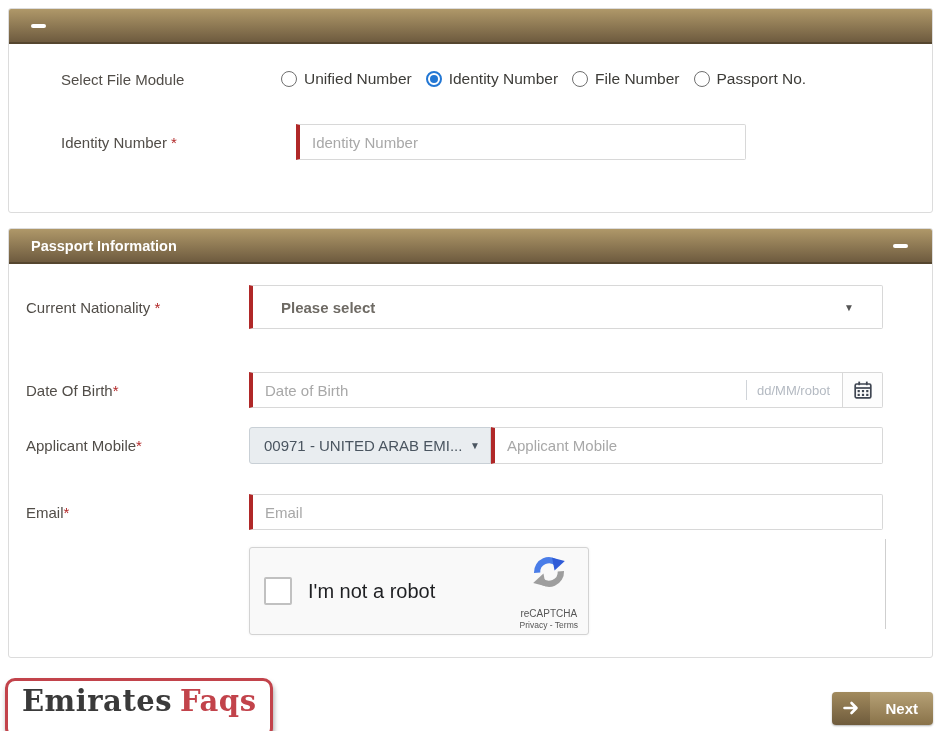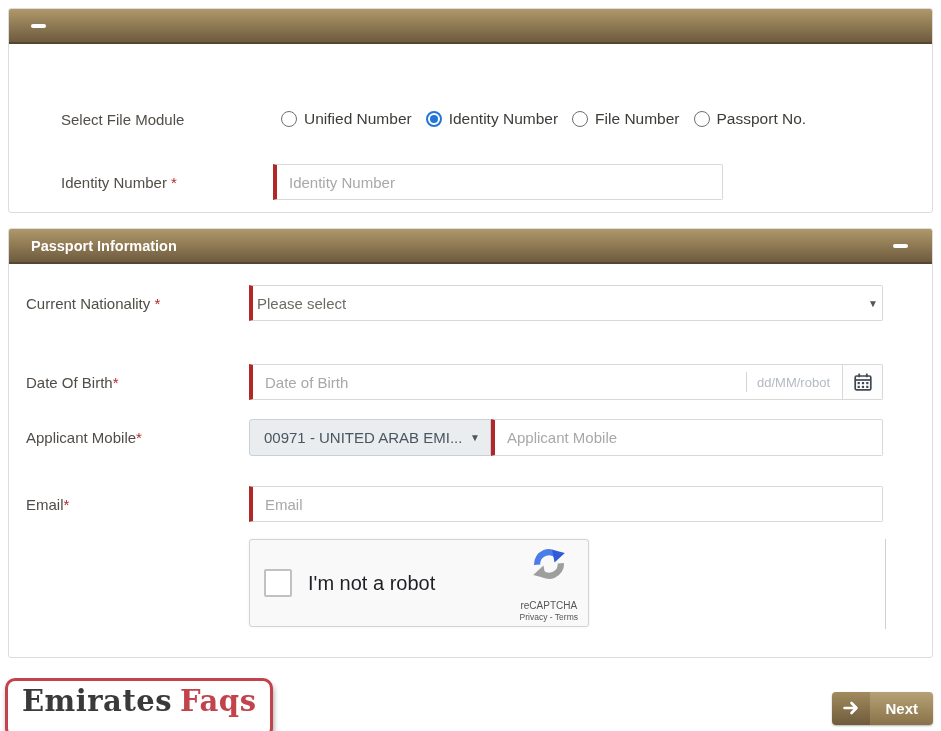--- a/index.html
+++ b/index.html
@@ -33,21 +33,21 @@
     justify-content: space-between;
     padding: 0 24px 0 22px;
     cursor: pointer;
   }
   .minus-bar {
     width: 15px; height: 4px;
     background: #fff;
     border-radius: 2px;
   }
   
-  .p1-body { padding: 40px 0 0 52px; margin-top: 24px; }
+  .p1-body { padding: 24px 0 0 52px; }
   .row { display: flex; align-items: center; }
   .p1-label-col { width: 212px; font-size: 15px; color: #514d48; }
   .radio-row { margin-top: 2px; }
   .radio-group { display: flex; align-items: center; padding-left: 8px; }
   .radio-item { display: flex; align-items: center; margin-right: 14px; cursor: pointer; }
   .radio-circle {
     width: 16px; height: 16px;
     border: 1.5px solid #6f6f6f;
     border-radius: 50%;
     background: #fff;
@@ -60,21 +60,21 @@
   .radio-circle.checked::after {
     content: "";
     position: absolute;
     left: 50%; top: 50%;
     width: 8px; height: 8px;
     margin: -4px 0 0 -4px;
     border-radius: 50%;
     background: #2277d4;
   }
   .radio-label { font-size: 15.5px; color: #3d3c38; }
-  .identity-row { margin-top: 36px; }
+  .identity-row { margin-top: 36px; gap: 23px; }
   .text-field {
     display: flex; align-items: center;
     height: 36px;
     background: #fff;
     border: 1px solid #d8d8d8;
     border-left: 4px solid #b02828;
     border-radius: 0 2px 2px 0;
   }
   .text-field input {
     border: none; outline: none;
@@ -88,28 +88,29 @@
   }
   .text-field input::placeholder { color: #a8a8a8; opacity: 1; }
   .identity-input { width: 450px; }
   .req { color: #b22828; }
   
   .p2-body { padding: 21px 49px 0 17px; }
   .p2-label-col { width: 223px; font-size: 15px; color: #514d48; }
   .field-col { flex: 1; }
   .select-box {
     display: flex; align-items: center;
-    height: 36px;
+    height: 44px;
     border: 1px solid #d8d8d8;
     border-left: 4px solid #b02828;
     border-radius: 0 2px 2px 0;
-    padding: 0 4px;
+    padding: 0 28px;
     font-size: 15px;
     color: #3d3c38;
     cursor: pointer;
+    font-weight: bold;
   }
   .select-box .select-value { flex: 1; }
   .caret-down {
     font-size: 10px;
     color: #555;
     flex: 0 0 auto;
   }
   .dob-row { margin-top: 43px; }
   .dob-field { display: flex; }
   .dob-input-wrap {

